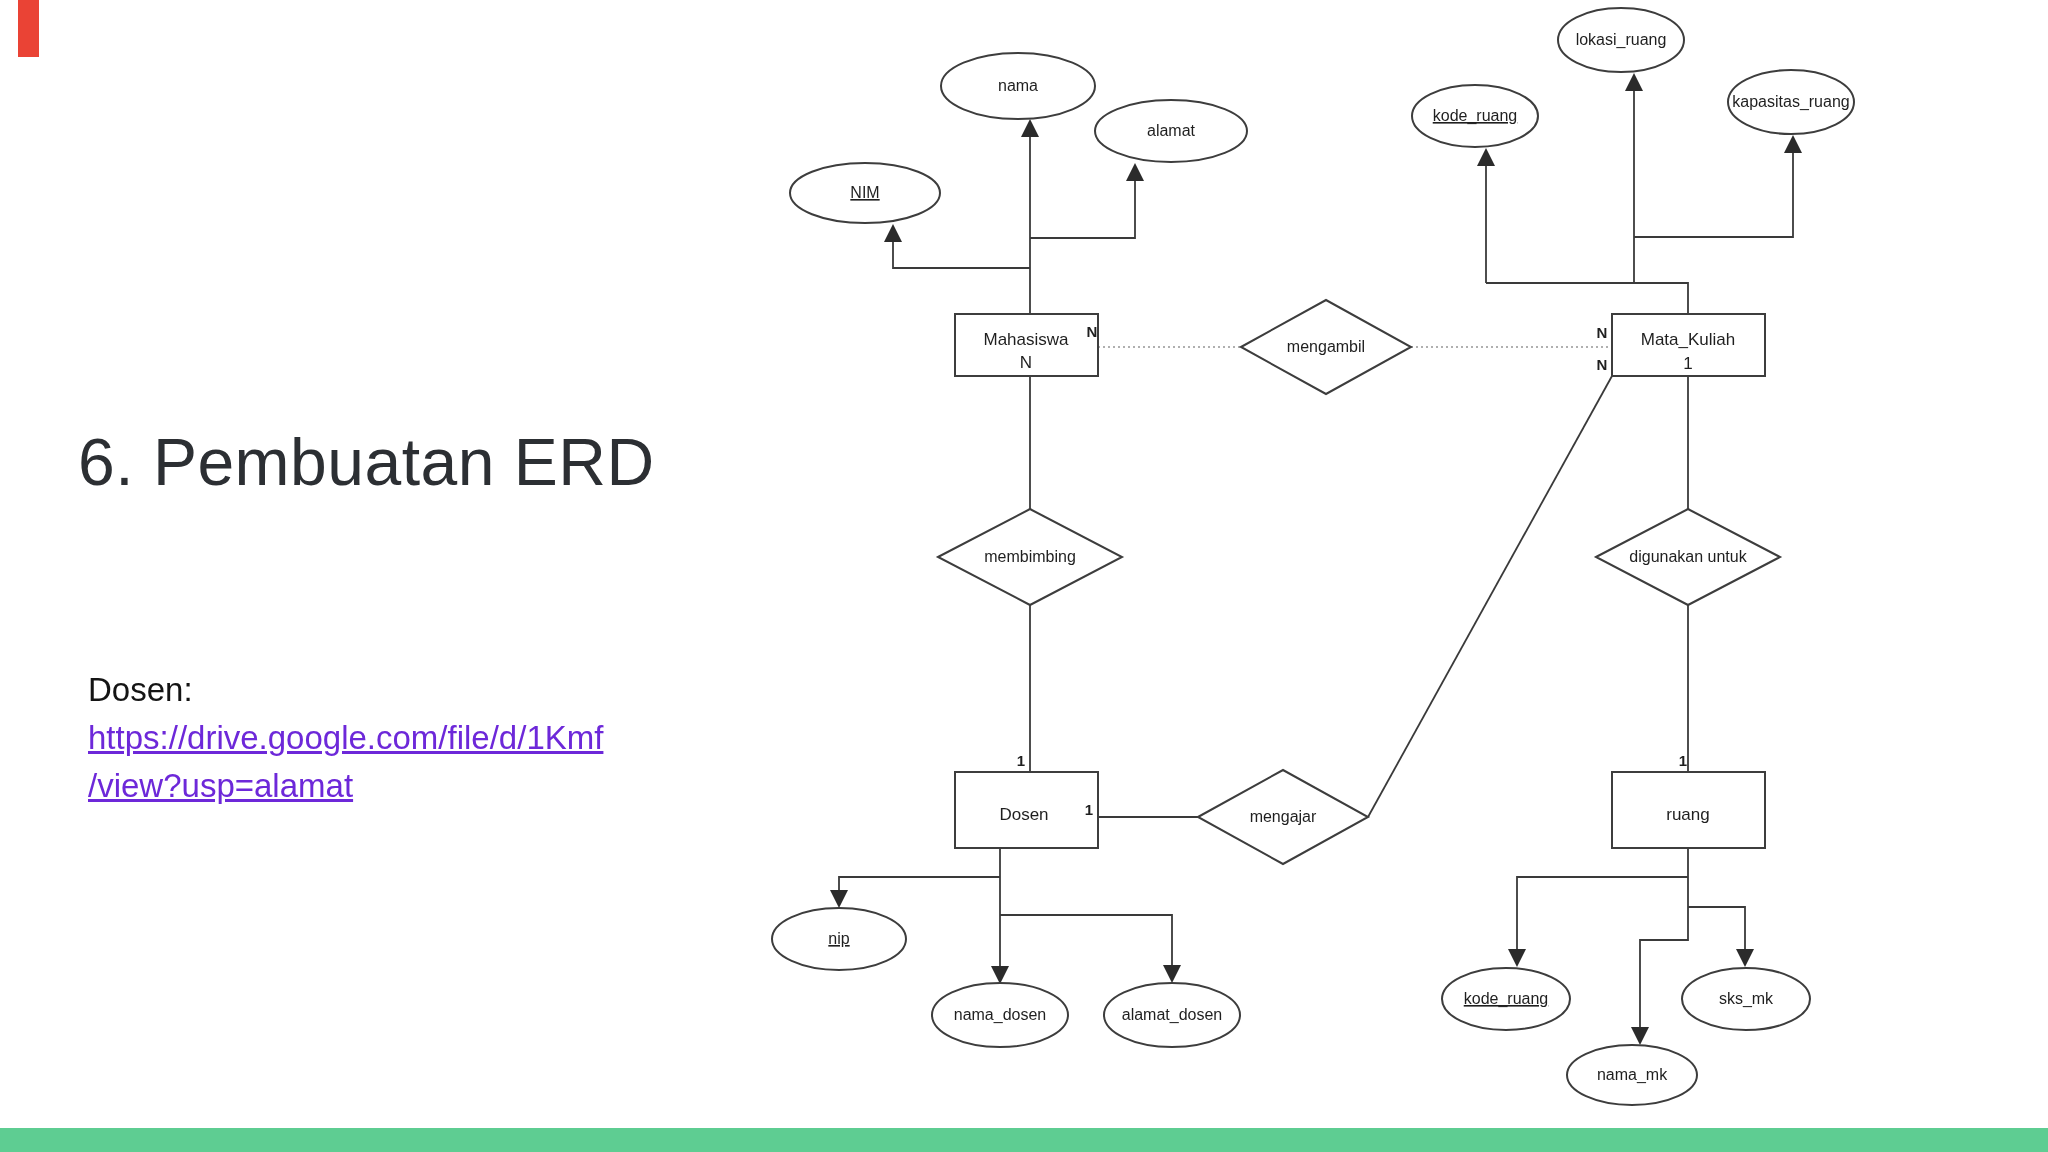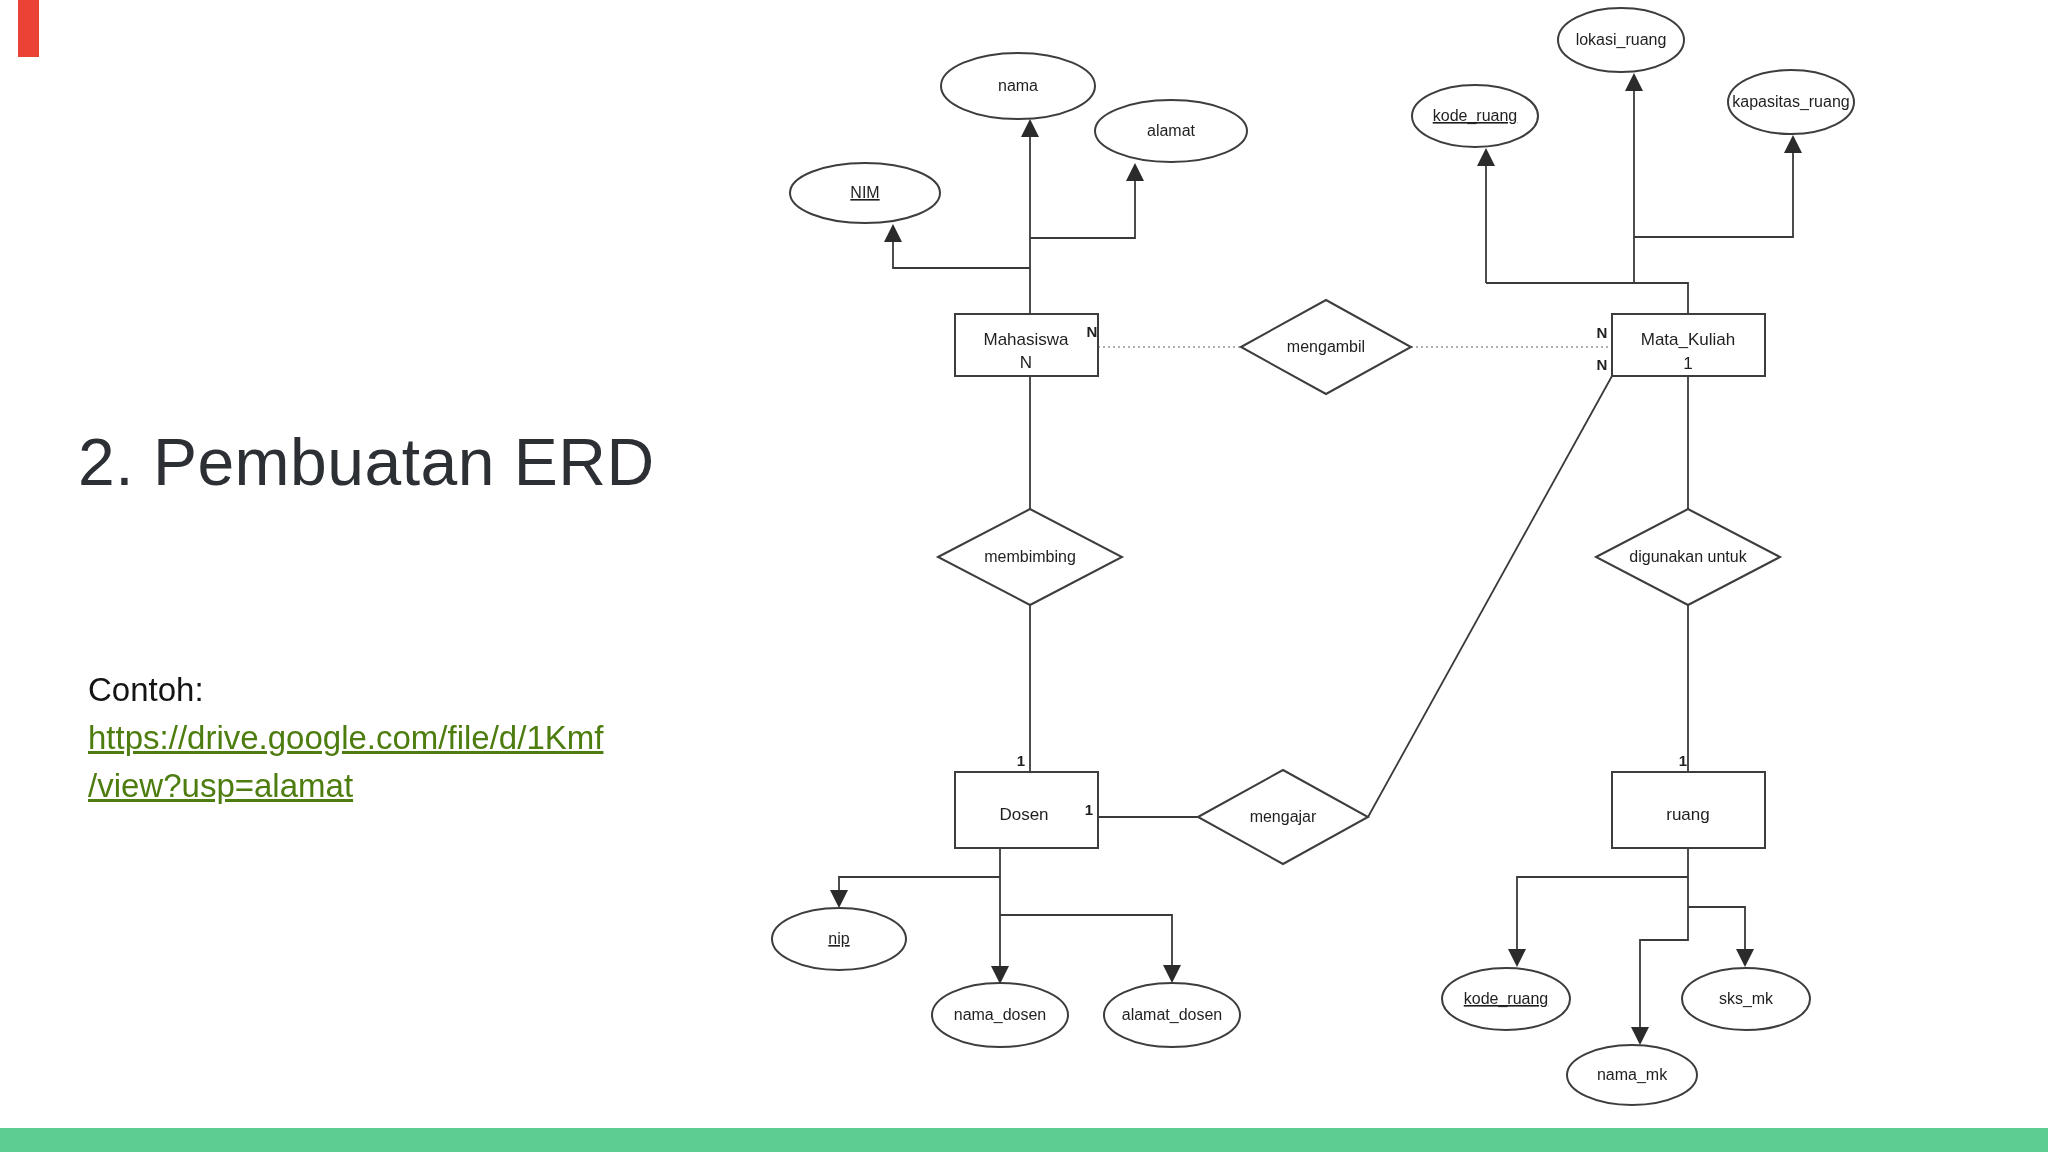--- a/index.html
+++ b/index.html
@@ -6,42 +6,42 @@
   body{width:2048px;height:1152px;position:relative;overflow:hidden;
        font-family:"Liberation Sans", sans-serif;}
 
   .accent-red{position:absolute;left:18px;top:0;width:21px;height:57px;background:#ea4335;}
   .footer-green{position:absolute;left:0;top:1128px;width:2048px;height:24px;background:#5ecd92;}
 
   .slide-title{position:absolute;left:78px;top:424px;font-size:66px;color:#2c2f33;
                letter-spacing:0.5px;white-space:nowrap;}
 
   .example-block{position:absolute;left:88px;top:666px;font-size:33px;line-height:48px;color:#141414;}
-  .example-block .link-line{color:#4d7c0f;text-decoration:underline;cursor:pointer;white-space:nowrap;}
+  .example-block .link-line{color:#6d28d9;text-decoration:underline;cursor:pointer;white-space:nowrap;}
 
   svg.erd{position:absolute;left:0;top:0;}
   .shape{fill:#ffffff;stroke:#3d3d3d;stroke-width:2;}
   .wire{fill:none;stroke:#3a3a3a;stroke-width:1.8;}
   .wire-dotted{fill:none;stroke:#969696;stroke-width:1.5;stroke-dasharray:2,3;}
   .lbl{fill:#1f1f1f;font-family:"Liberation Sans", sans-serif;font-size:16px;
        text-anchor:middle;}
   .lbl-entity{font-size:17px;}
   .lbl-card{font-size:15px;font-weight:700;}
   .key{text-decoration:underline;}
 </style>
 </head>
 <body>
 
 <div class="accent-red"></div>
 <div class="footer-green"></div>
 
-<div class="slide-title">2. Pembuatan ERD</div>
+<div class="slide-title">6. Pembuatan ERD</div>
 
 <div class="example-block">
-  <div>Contoh:</div>
+  <div>Dosen:</div>
   <div>
     <div class="link-line">https://drive.google.com/file/d/1Kmf</div>
     <div class="link-line">/view?usp=alamat</div>
   </div>
 </div>
 
 <svg class="erd" width="2048" height="1152" viewBox="0 0 2048 1152">
   <defs>
     <marker id="ah" viewBox="0 0 12 12" refX="10" refY="6" markerWidth="10" markerHeight="10" orient="auto">
       <path d="M0 0 L12 6 L0 12 z" fill="#2b2b2b"></path>

